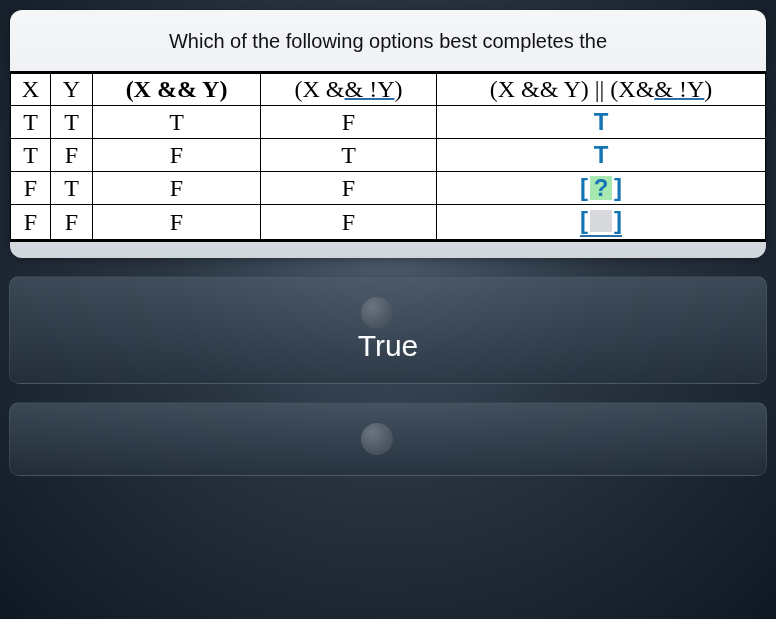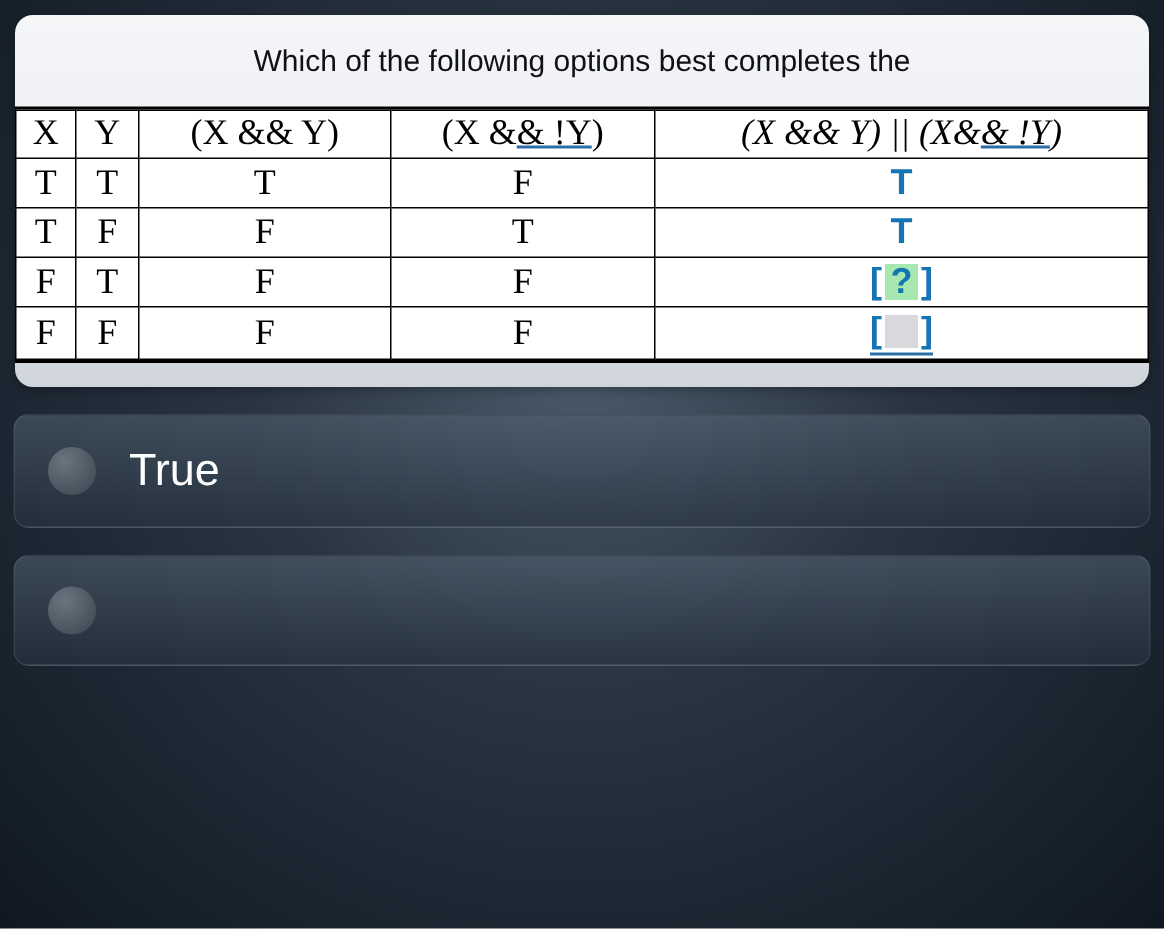--- a/index.html
+++ b/index.html
@@ -39,23 +39,23 @@
   }
   th, td {
     border: 1px solid #000;
     text-align: center;
     padding: 2px 6px;
     font-weight: normal;
   }
   th { font-weight: normal; }
   .col-x  { width: 40px; }
   .col-y  { width: 42px; }
-  .col-a  { width: 168px; }
+  .col-a  { width: 168px; font-weight: bold; }
   .col-b  { width: 176px; margin-top: 20px; }
-  .col-c  { width: auto; font-style: italic; }
+  .col-c  { width: auto; }
   .und { text-decoration: underline; text-decoration-color: #2b6da8; text-decoration-thickness: 2px; }
   .ans-blue {
     color: #1574b3;
     font-family: Arial, sans-serif;
     font-weight: 600;
     font-size: 24px;
   }
   .slot {
     color: #1574b3;
     font-family: Arial, sans-serif;
@@ -85,20 +85,21 @@
 
   .answer-row {
     margin: 18px 9px 0 9px;
     background: linear-gradient(180deg, rgba(80,95,110,.6), rgba(40,52,65,.6));
     border: 1px solid rgba(255,255,255,.08);
     border-radius: 10px;
     display: flex;
     align-items: center;
     padding: 20px 22px;
     cursor: pointer;
+    flex-direction: column;
   }
   .radio-dot {
     width: 32px; height: 32px;
     border-radius: 50%;
     background: radial-gradient(circle at 35% 30%, #6a7580, #3a444f);
     margin-right: 22px;
     flex: none;
   }
   .answer-label {
     color: #fbfdff;

